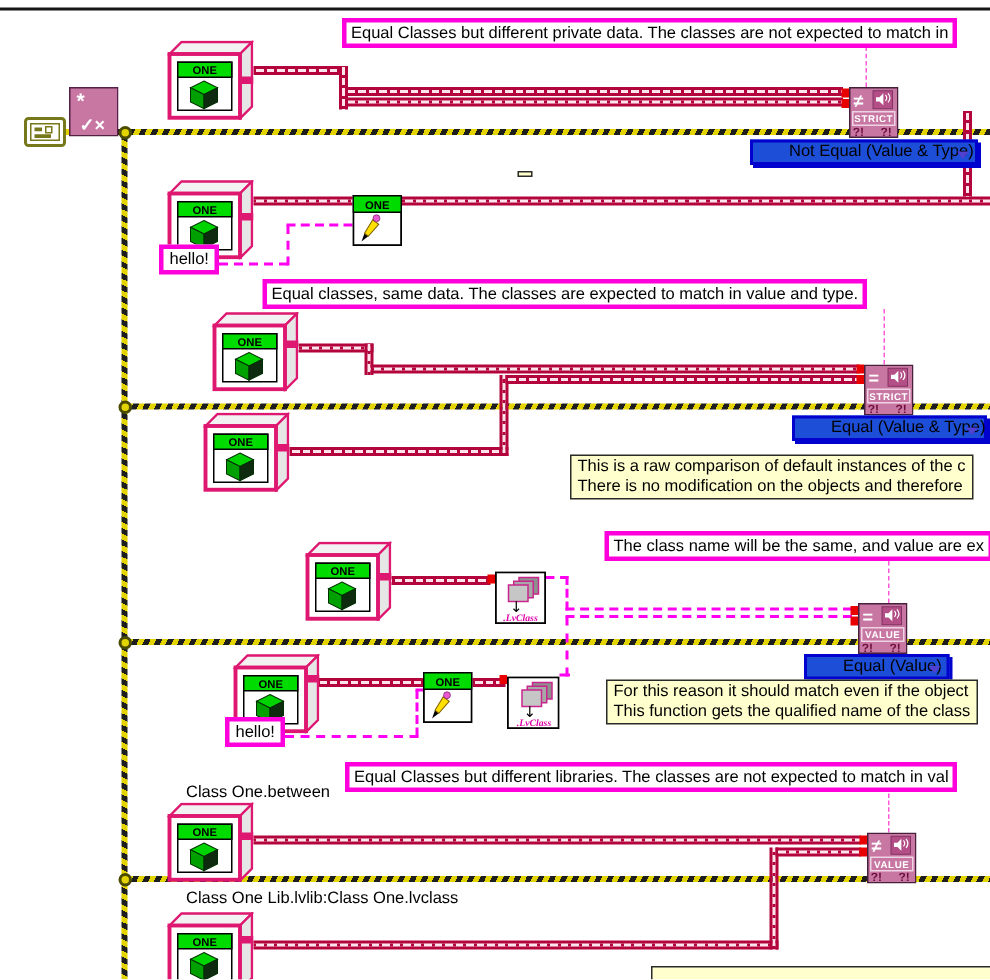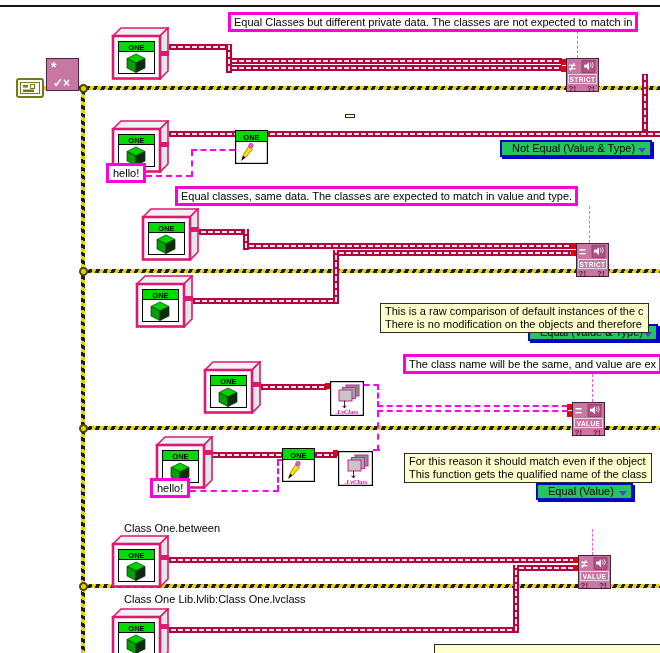--- a/index.html
+++ b/index.html
@@ -18,22 +18,22 @@
   .swh{height:0;border-top:2px dashed #FF00F0;}
   .swv{width:0;border-left:2px dashed #FF00F0;}
   
   .konn{width:0;border-left:1px dashed #FF58D8;}
   .plabel{background:#fff;border:3px solid #FF00DC;padding:0 3px;font-size:11px;line-height:14px;
           color:#000;white-space:nowrap;}
   .ylabel{background:#FFFFCE;border:1px solid #2a2a2a;padding:1px 4px;font-size:11px;line-height:13px;
           color:#000;white-space:nowrap;}
   .freelabel{font-size:11px;color:#000;white-space:nowrap;}
   .strconst{background:#fff;border:3px solid #FF00DC;font-size:11px;line-height:14px;padding:0 4px;color:#000;white-space:nowrap;}
-  .enumc{background:#22c55e;border:2px solid #0202CF;box-shadow:2px 2px 0 0 #0202CF;font-size:11px;
-         height:17px;line-height:13px;padding:0 18px 0 10px;color:#000;box-sizing:border-box;white-space:nowrap;margin-top:47px;}
+  .enumc{background:#1d4ed8;border:2px solid #0202CF;box-shadow:2px 2px 0 0 #0202CF;font-size:11px;
+         height:17px;line-height:13px;padding:0 18px 0 24px;color:#000;box-sizing:border-box;white-space:nowrap;}
   .enumc .tri{position:absolute;right:4px;top:6px;width:0;height:0;border-left:4px solid transparent;
          border-right:4px solid transparent;border-top:5px solid #5240D0;}
   .knot{width:9px;height:9px;border-radius:50%;background:#E3D400;border:2px solid #4A4A00;box-sizing:border-box;}
   .rterm{width:5px;height:6px;background:#E80000;}
   .topline{background:#151515;}
 </style>
 </head>
 <body>
 
 <div id="canvas">
@@ -330,19 +330,20 @@
 
   <div class="abs plabel" style="left:175px;top:186px">Equal classes, same data. The classes are expected to match in value and type.</div>
 
   <div class="abs plabel" style="left:403px;top:354px">The class name will be the same, and value are ex</div>
 
   <div class="abs ylabel" style="left:404px;top:453px">
     <div>For this reason it should match even if the object</div>
     <div>This function gets the qualified name of the class</div>
   </div>
 
+  <div class="abs plabel" style="left:230px;top:508px">Equal Classes but different libraries. The classes are not expected to match in val</div>
 
   <div class="abs ylabel" style="left:434px;top:644px;width:230px;height:20px"></div>
 
   <div class="abs freelabel" style="left:124px;top:522px">Class One.between</div>
   <div class="abs freelabel" style="left:124px;top:593px">Class One Lib.lvlib:Class One.lvclass</div>
 
 </div>
 
 </body></html>

